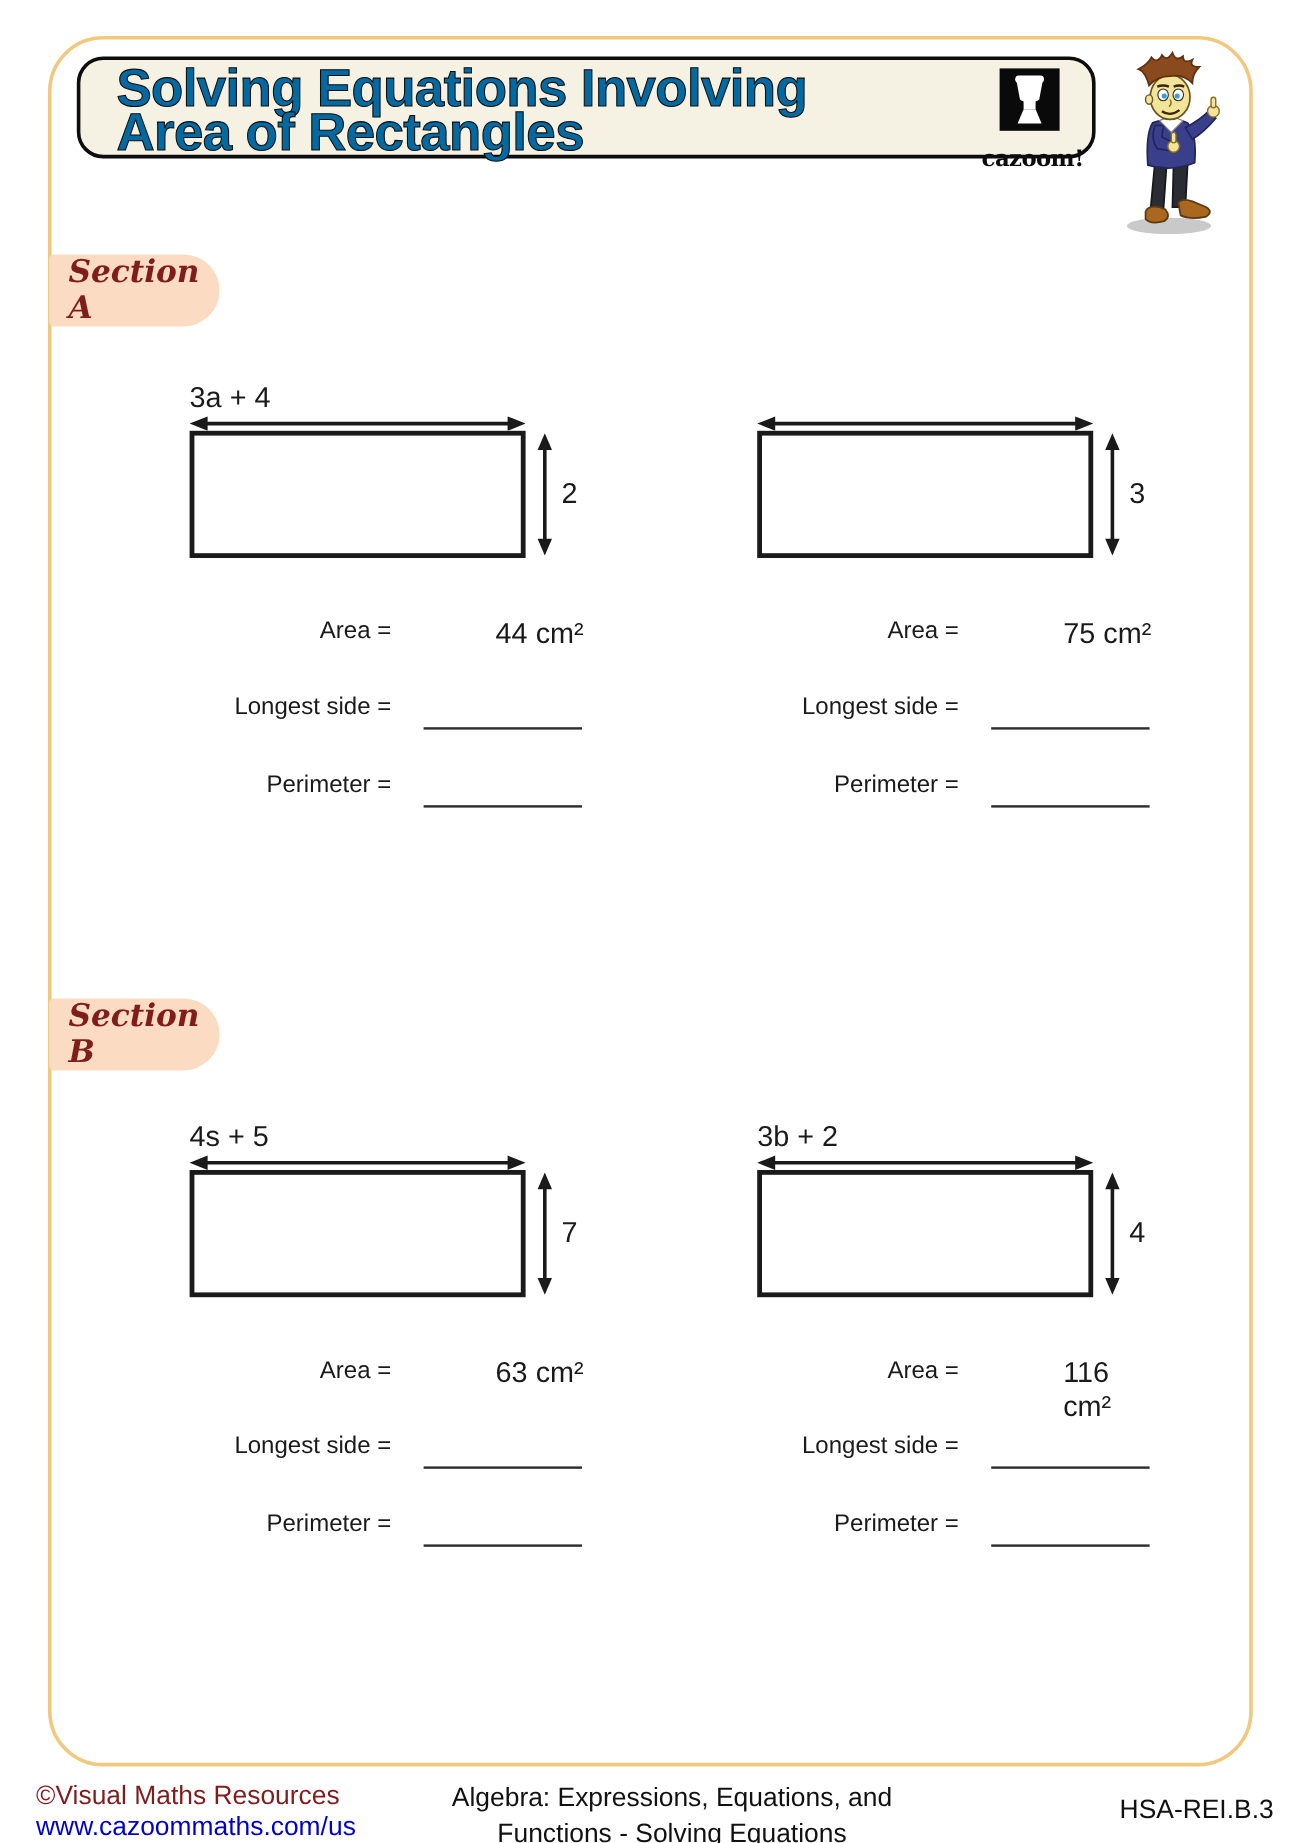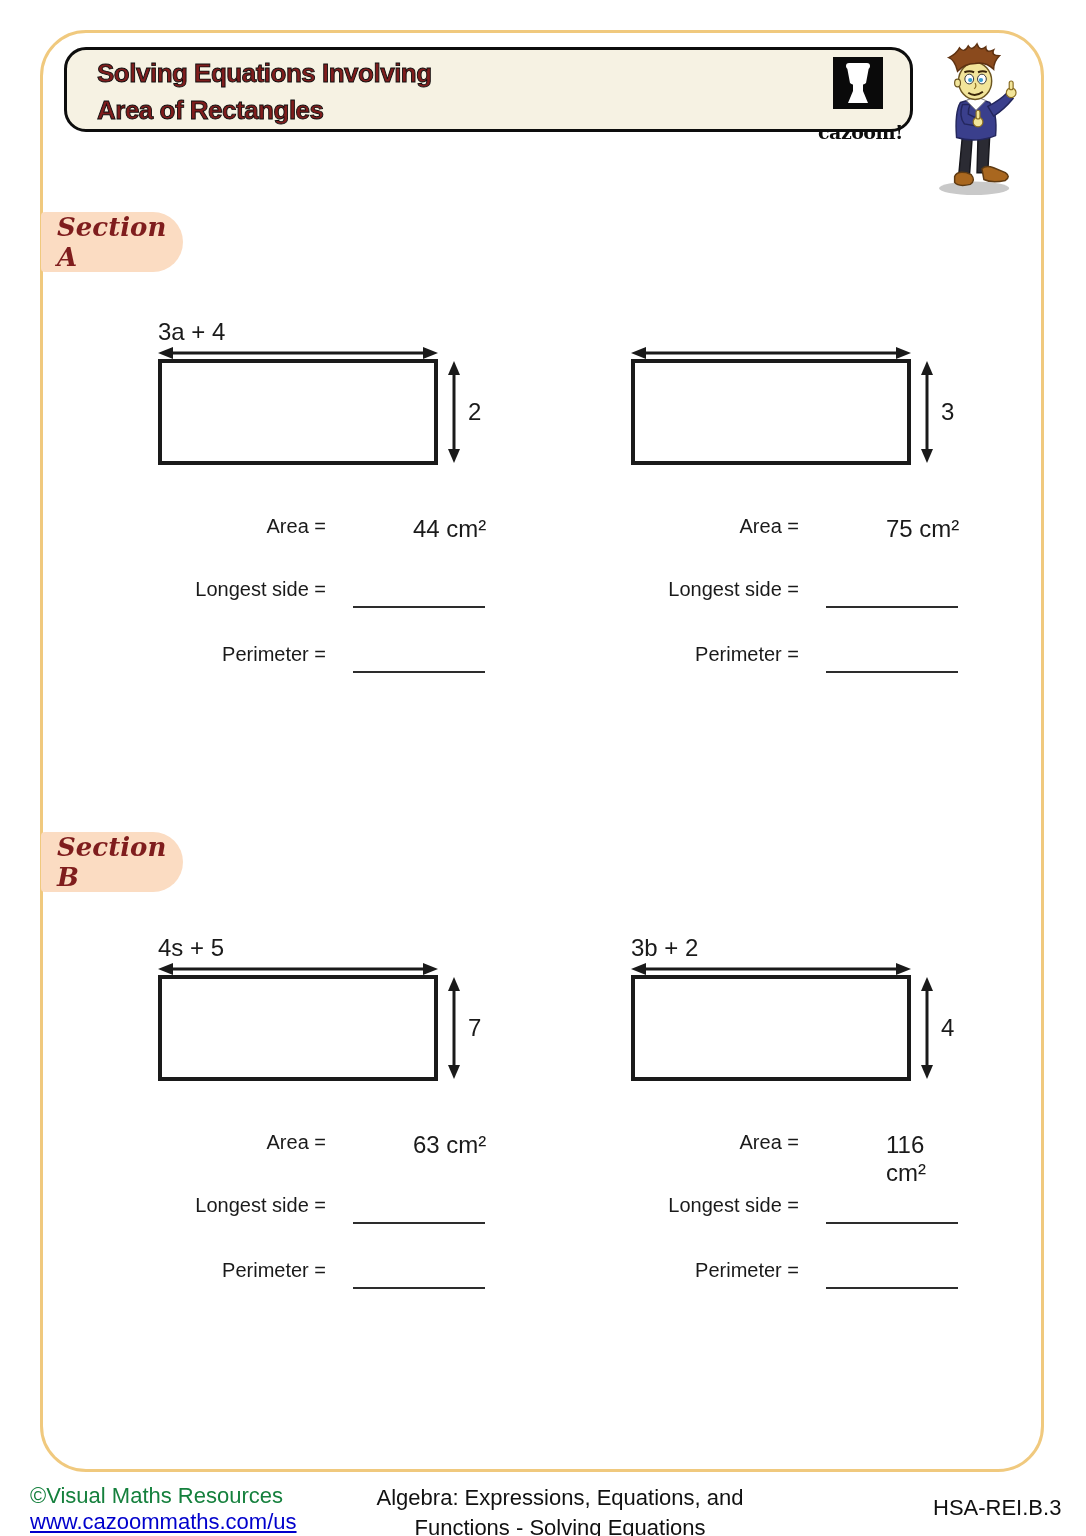--- a/index.html
+++ b/index.html
@@ -16,22 +16,22 @@
     background:transparent;
   }
   
   .title-box {
     position:absolute; left:64px; top:47px; width:849px; height:85px;
     background:var(--titlebox,#F6F2E3);
     border:3px solid #0d0d0d; border-radius:22px;
   }
   .title-text {
     position:absolute; left:30px; top:5px;
-    font-size:26px; font-weight:bold; line-height:37px;
-    letter-spacing:-0.5px; color:#7f1d1d;
+    font-size:44px; font-weight:bold; line-height:37px;
+    letter-spacing:-0.5px; color:#0369a1;
     -webkit-text-stroke:0.9px #0d0d0d;
   }
   .logo {
     position:absolute; right:12px; top:7px; width:80px; text-align:center;
   }
   .logo-square {
     width:50px; height:52px; background:#0a0a0a; margin:0 auto;
     display:flex; align-items:center; justify-content:center;
   }
   .logo-text {
@@ -77,24 +77,24 @@
   .row-long   { top:260px; }
   .row-perim  { top:325px; }
   .p-area-value { position:absolute; left:228px; top:197px; font-size:24px;margin-left:35px; }
   .p-blank {
     position:absolute; left:203px; width:132px; height:22px;
     border-bottom:2px solid #2d2d2d;
   }
   .blank1 { top:268px; }
   .blank2 { top:333px; }
   
-  .f-copy { position:absolute; left:30px; top:1483px; font-size:22px; color:#15803d; }
+  .f-copy { position:absolute; left:30px; top:1483px; font-size:22px; color:#7f1d1d; }
   .f-link {
     position:absolute; left:30px; top:1509px; font-size:22px;
-    color:var(--link,#0000CC); text-decoration:underline; cursor:pointer;
+    color:var(--link,#0000CC); cursor:pointer;
   }
   .f-topic {
     position:absolute; left:330px; top:1483px; width:460px;
     text-align:center; font-size:22px; line-height:30px; color:#111;
   }
   .f-std { position:absolute; left:933px; top:1495px; font-size:22px; color:#111; }
 </style>
 </head>
 <body>
 

